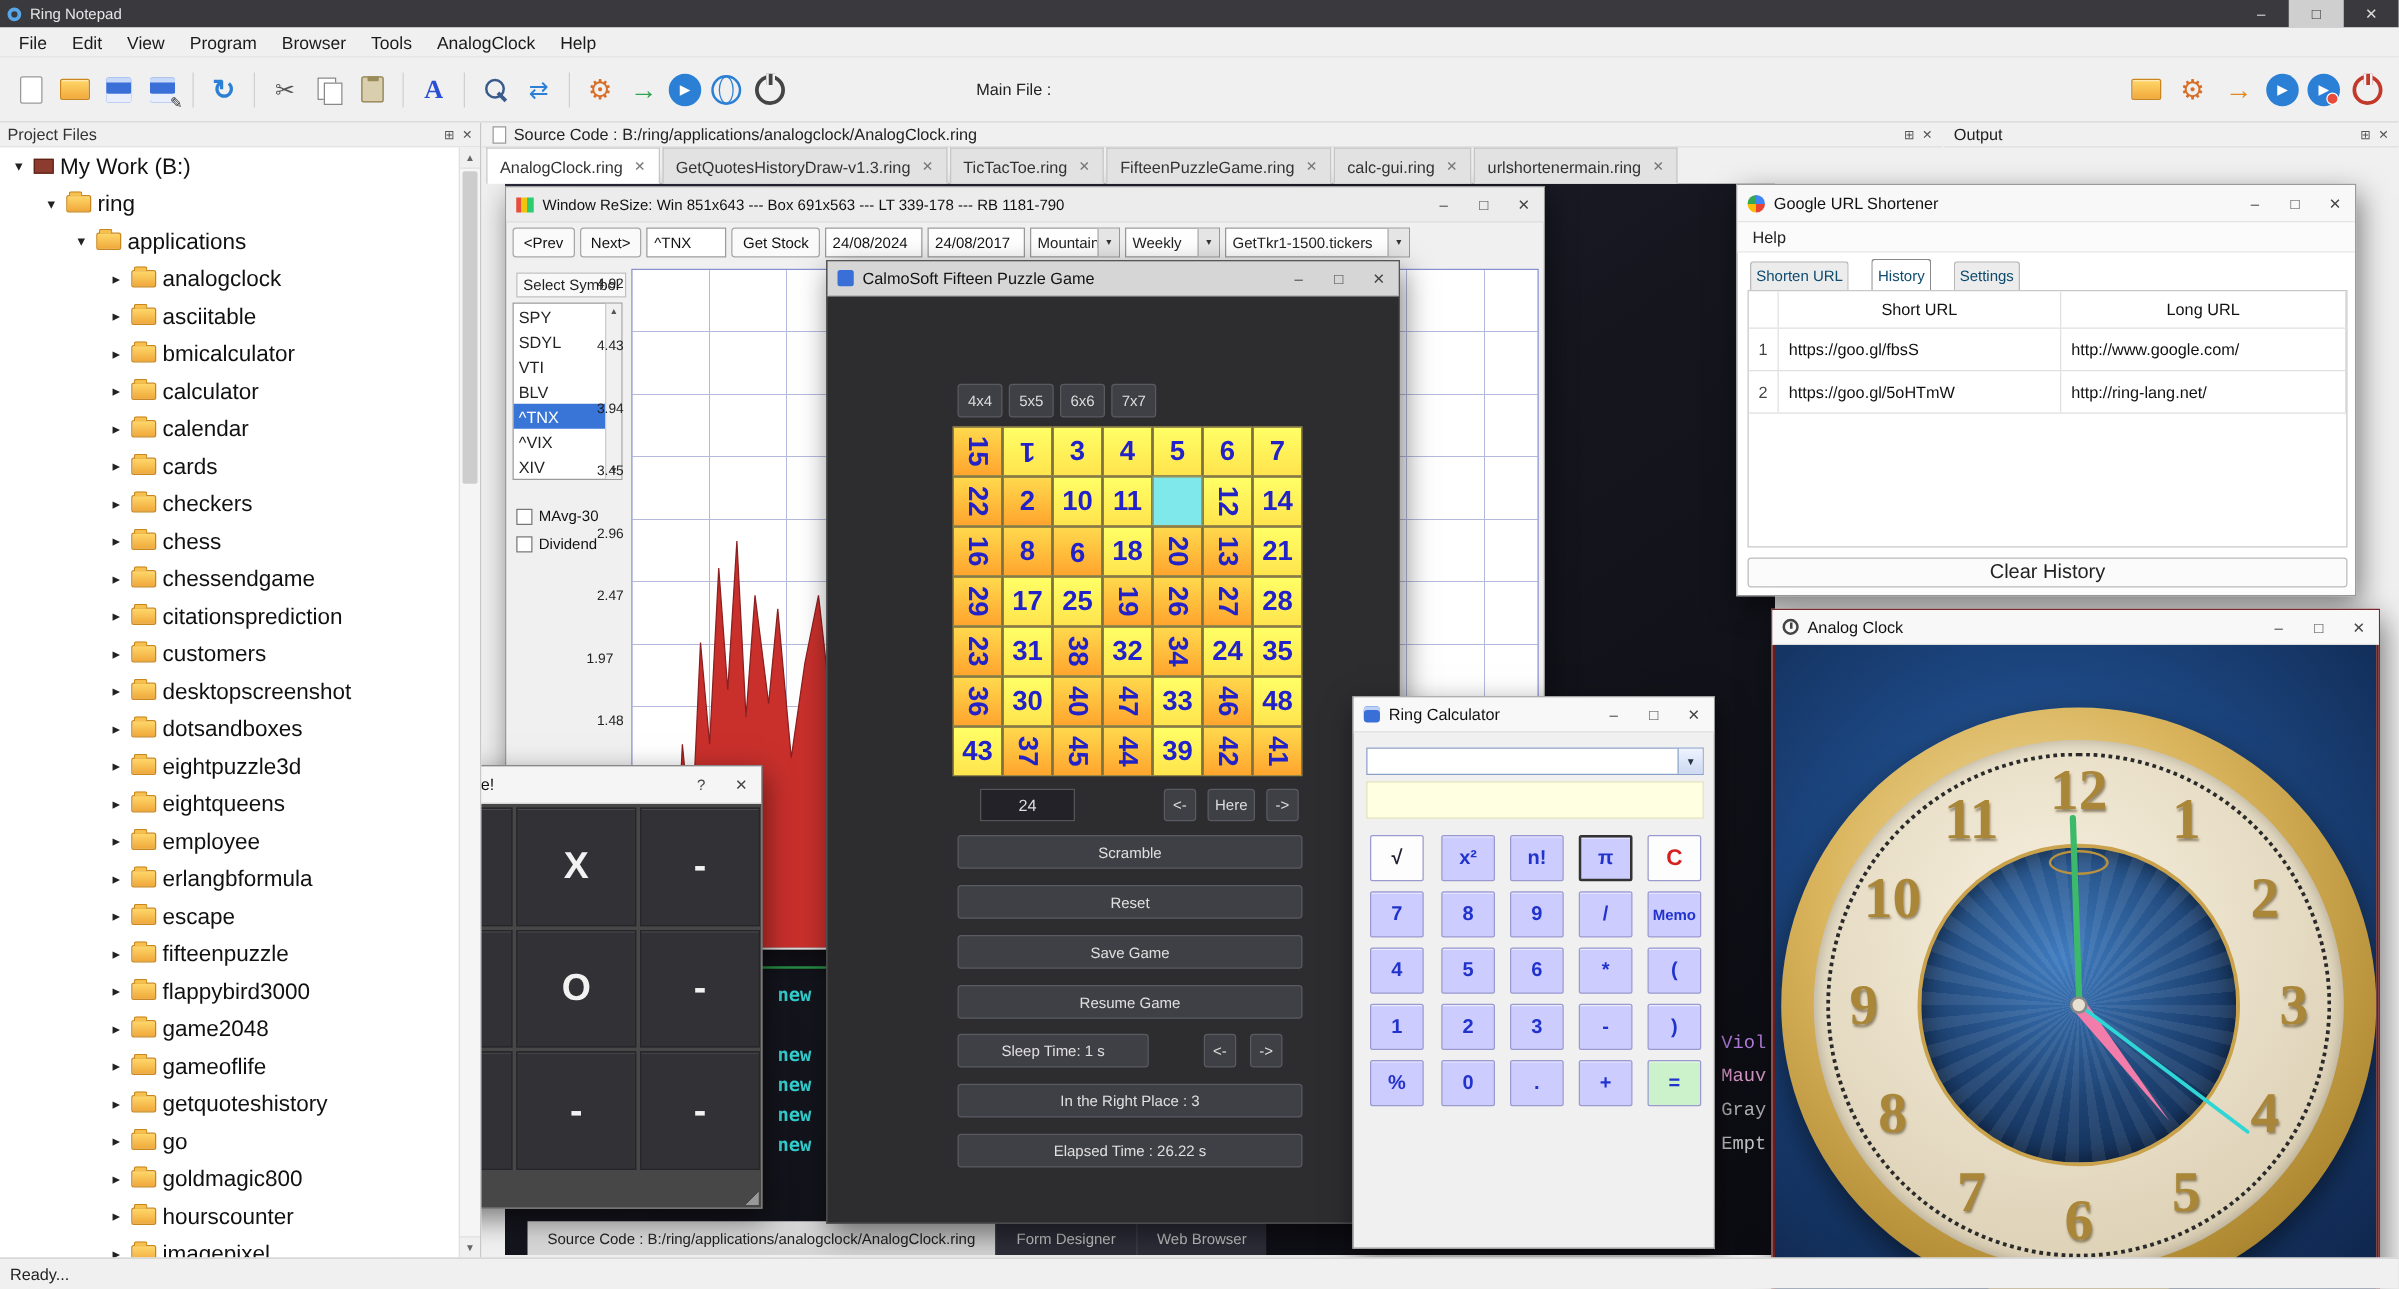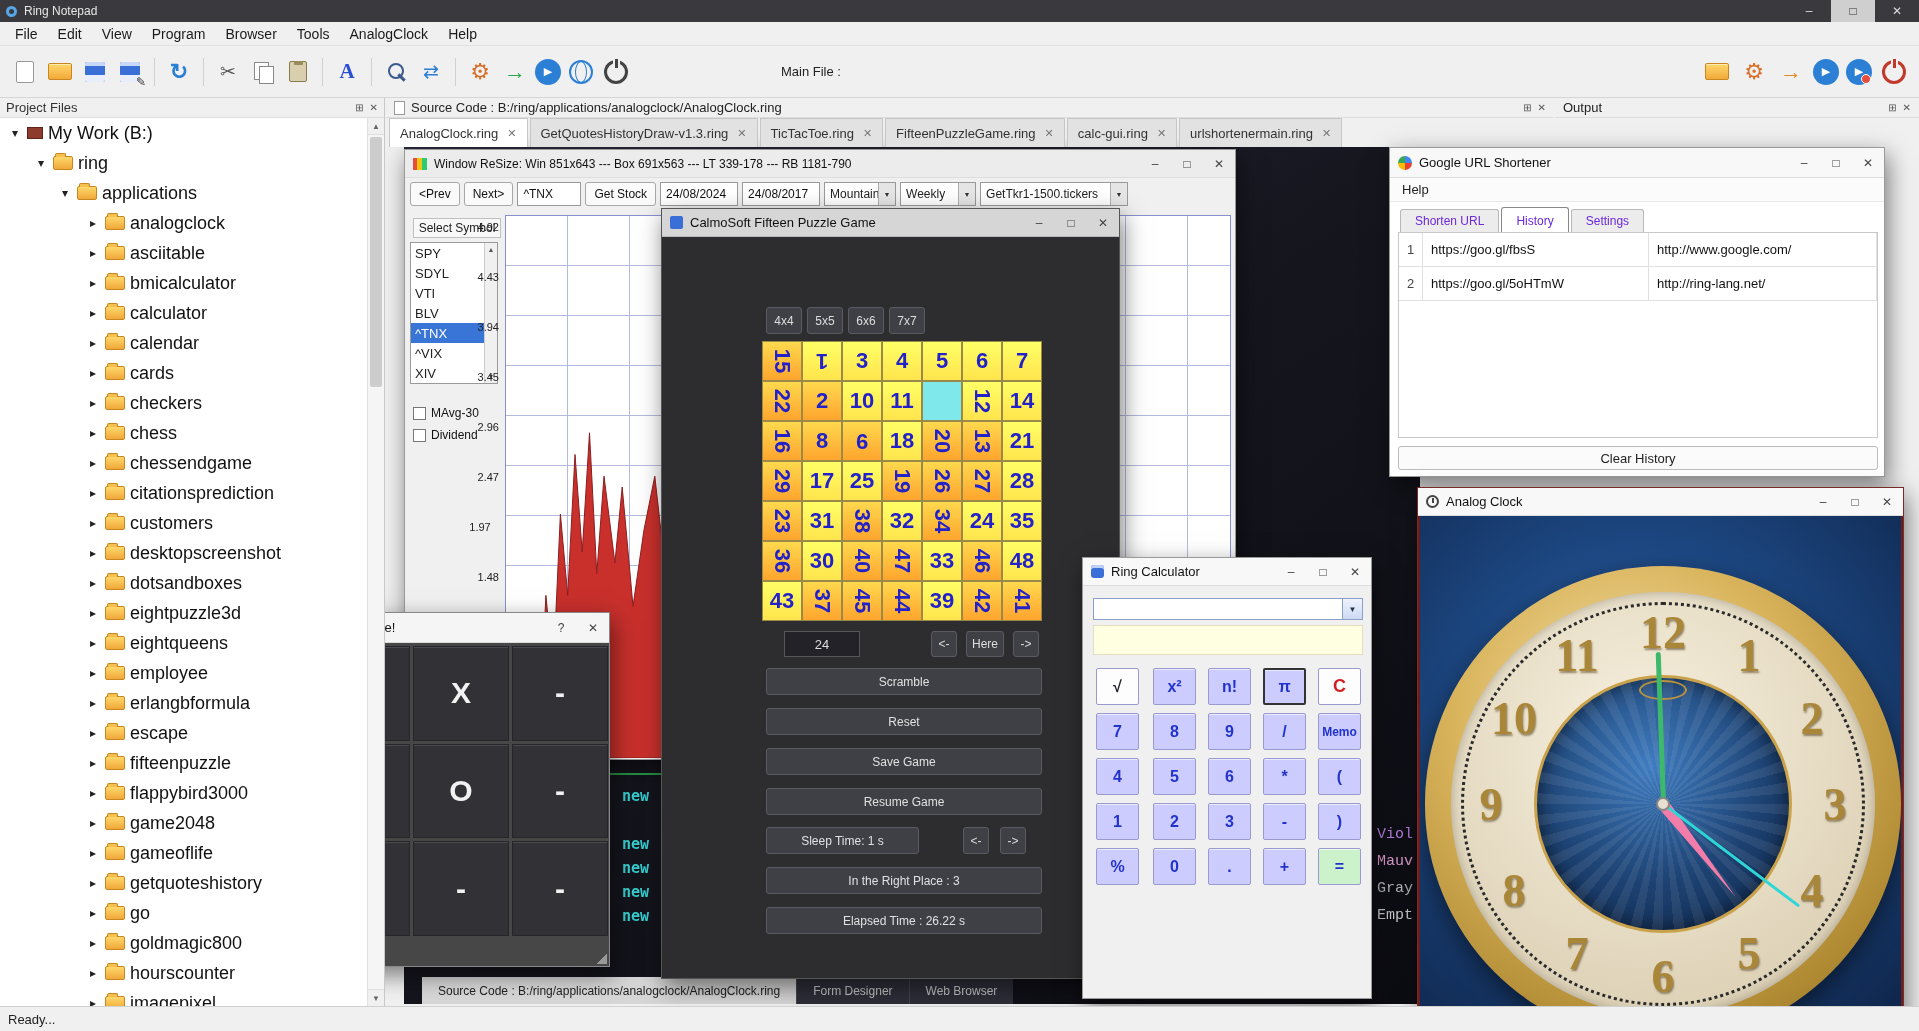--- a/index.html
+++ b/index.html
@@ -148,28 +148,28 @@
 .calc-btn.g{background:#ccf2cc}
 .calc-btn.f{border:2px solid #333}
 .calc-btn.sm{font-size:12px}
 
 
 #url-win{left:1389px;top:147px;width:496px;height:330px;z-index:6;background:#fff}
 #url-win .ftitle{height:30px;background:#f8f8f8}
 .url-icon{width:14px;height:14px;border-radius:50%;background:conic-gradient(#4285f4 0 25%,#ea4335 0 50%,#fbbc05 0 75%,#34a853 0);flex:none}
 .url-menu{position:absolute;left:0;top:30px;width:100%;height:24px;background:#fbfbfb;border-bottom:1px solid #e8e8e8;display:flex;align-items:center;padding:0 12px;font-size:13px}
 .url-tabs{position:absolute;left:10px;top:59px;height:25px;display:flex;align-items:flex-end}
-.utab{padding:4px 14px;font-size:12px;background:#ececec;border:1px solid #b8b8b8;border-bottom:none;border-radius:3px 3px 0 0;margin-right:2px;color:#6d28d9}
+.utab{padding:4px 4px;font-size:12px;background:#ececec;border:1px solid #b8b8b8;border-bottom:none;border-radius:3px 3px 0 0;margin-right:18px;color:#0c4a6e}
 .utab.sel{background:#fff;border-color:#888;padding-top:6px}
 .url-table{position:absolute;left:8px;top:84px;width:480px;height:206px;background:#fff;border:1px solid #c8c8c8;overflow:hidden}
 .ut-row{display:grid;grid-template-columns:24px 226px 1fr;border-bottom:1px solid #e0e0e0}
 .ut-cell{padding:9px 8px;font-size:13px;border-right:1px solid #e0e0e0;overflow:hidden;white-space:nowrap;color:#111}
 .ut-head .ut-cell{text-align:center;padding:7px 8px}
 .ut-num{color:#444;text-align:center;padding-left:2px;padding-right:2px}
-.url-clear{position:absolute;left:8px;top:298px;width:480px;height:24px;background:#fbfbfb;border:1px solid #bbb;border-radius:3px;font-size:13px;display:flex;align-items:center;justify-content:center;color:#222}
+.url-clear{position:absolute;left:8px;top:298px;width:480px;height:24px;background:#fbfbfb;border:1px solid #bbb;border-radius:3px;font-size:16px;display:flex;align-items:center;justify-content:center;color:#222}
 
 
 #clock-win{left:1417px;top:487px;width:487px;height:548px;z-index:7;border:1px solid #7a2a2a}
 #clock-win .ftitle{height:28px;background:#f8f8f8}
 .clk-icon{width:13px;height:13px;border:2px solid #444;border-radius:50%;position:relative;flex:none}
 .clk-icon::after{content:"";position:absolute;left:4px;top:1px;width:2px;height:5px;background:#444}
 .clock-body{position:absolute;left:0;top:28px;width:100%;height:520px;background:radial-gradient(circle at 45% 40%,#2f6cb4 0%,#1c4680 45%,#0e2347 100%);overflow:hidden;border:2px solid #6a1f1f;border-top:none}
 .c-ring{position:absolute;border-radius:50%}
 .gold{left:5px;top:50px;width:476px;height:476px;background:radial-gradient(circle at 42% 32%,#f5e3ae 0%,#d9b45c 40%,#b08a33 75%,#7d5f1e 100%);box-shadow:0 8px 24px rgba(0,0,0,.5)}
 .face{left:31px;top:76px;width:424px;height:424px;background:radial-gradient(circle at 45% 35%,#f7f0df,#dcd0b4 80%);box-shadow:inset 0 0 12px rgba(0,0,0,.25)}
@@ -790,20 +790,25 @@
   </div>
   <div class="url-menu">
     <span>Help</span>
   </div>
   <div class="url-tabs" id="url-tabs">
       <div class="utab">Shorten URL</div>
       <div class="utab sel">History</div>
       <div class="utab">Settings</div>
     </div>
   <div class="url-table" id="url-table">
+      <div class="ut-row ut-head">
+        <div class="ut-cell ut-num"></div>
+        <div class="ut-cell">Short URL</div>
+        <div class="ut-cell">Long URL</div>
+      </div>
       <div class="ut-row">
         <div class="ut-cell ut-num">1</div>
         <div class="ut-cell">https://goo.gl/fbsS</div>
         <div class="ut-cell">http://www.google.com/</div>
       </div>
       <div class="ut-row">
         <div class="ut-cell ut-num">2</div>
         <div class="ut-cell">https://goo.gl/5oHTmW</div>
         <div class="ut-cell">http://ring-lang.net/</div>
       </div>

